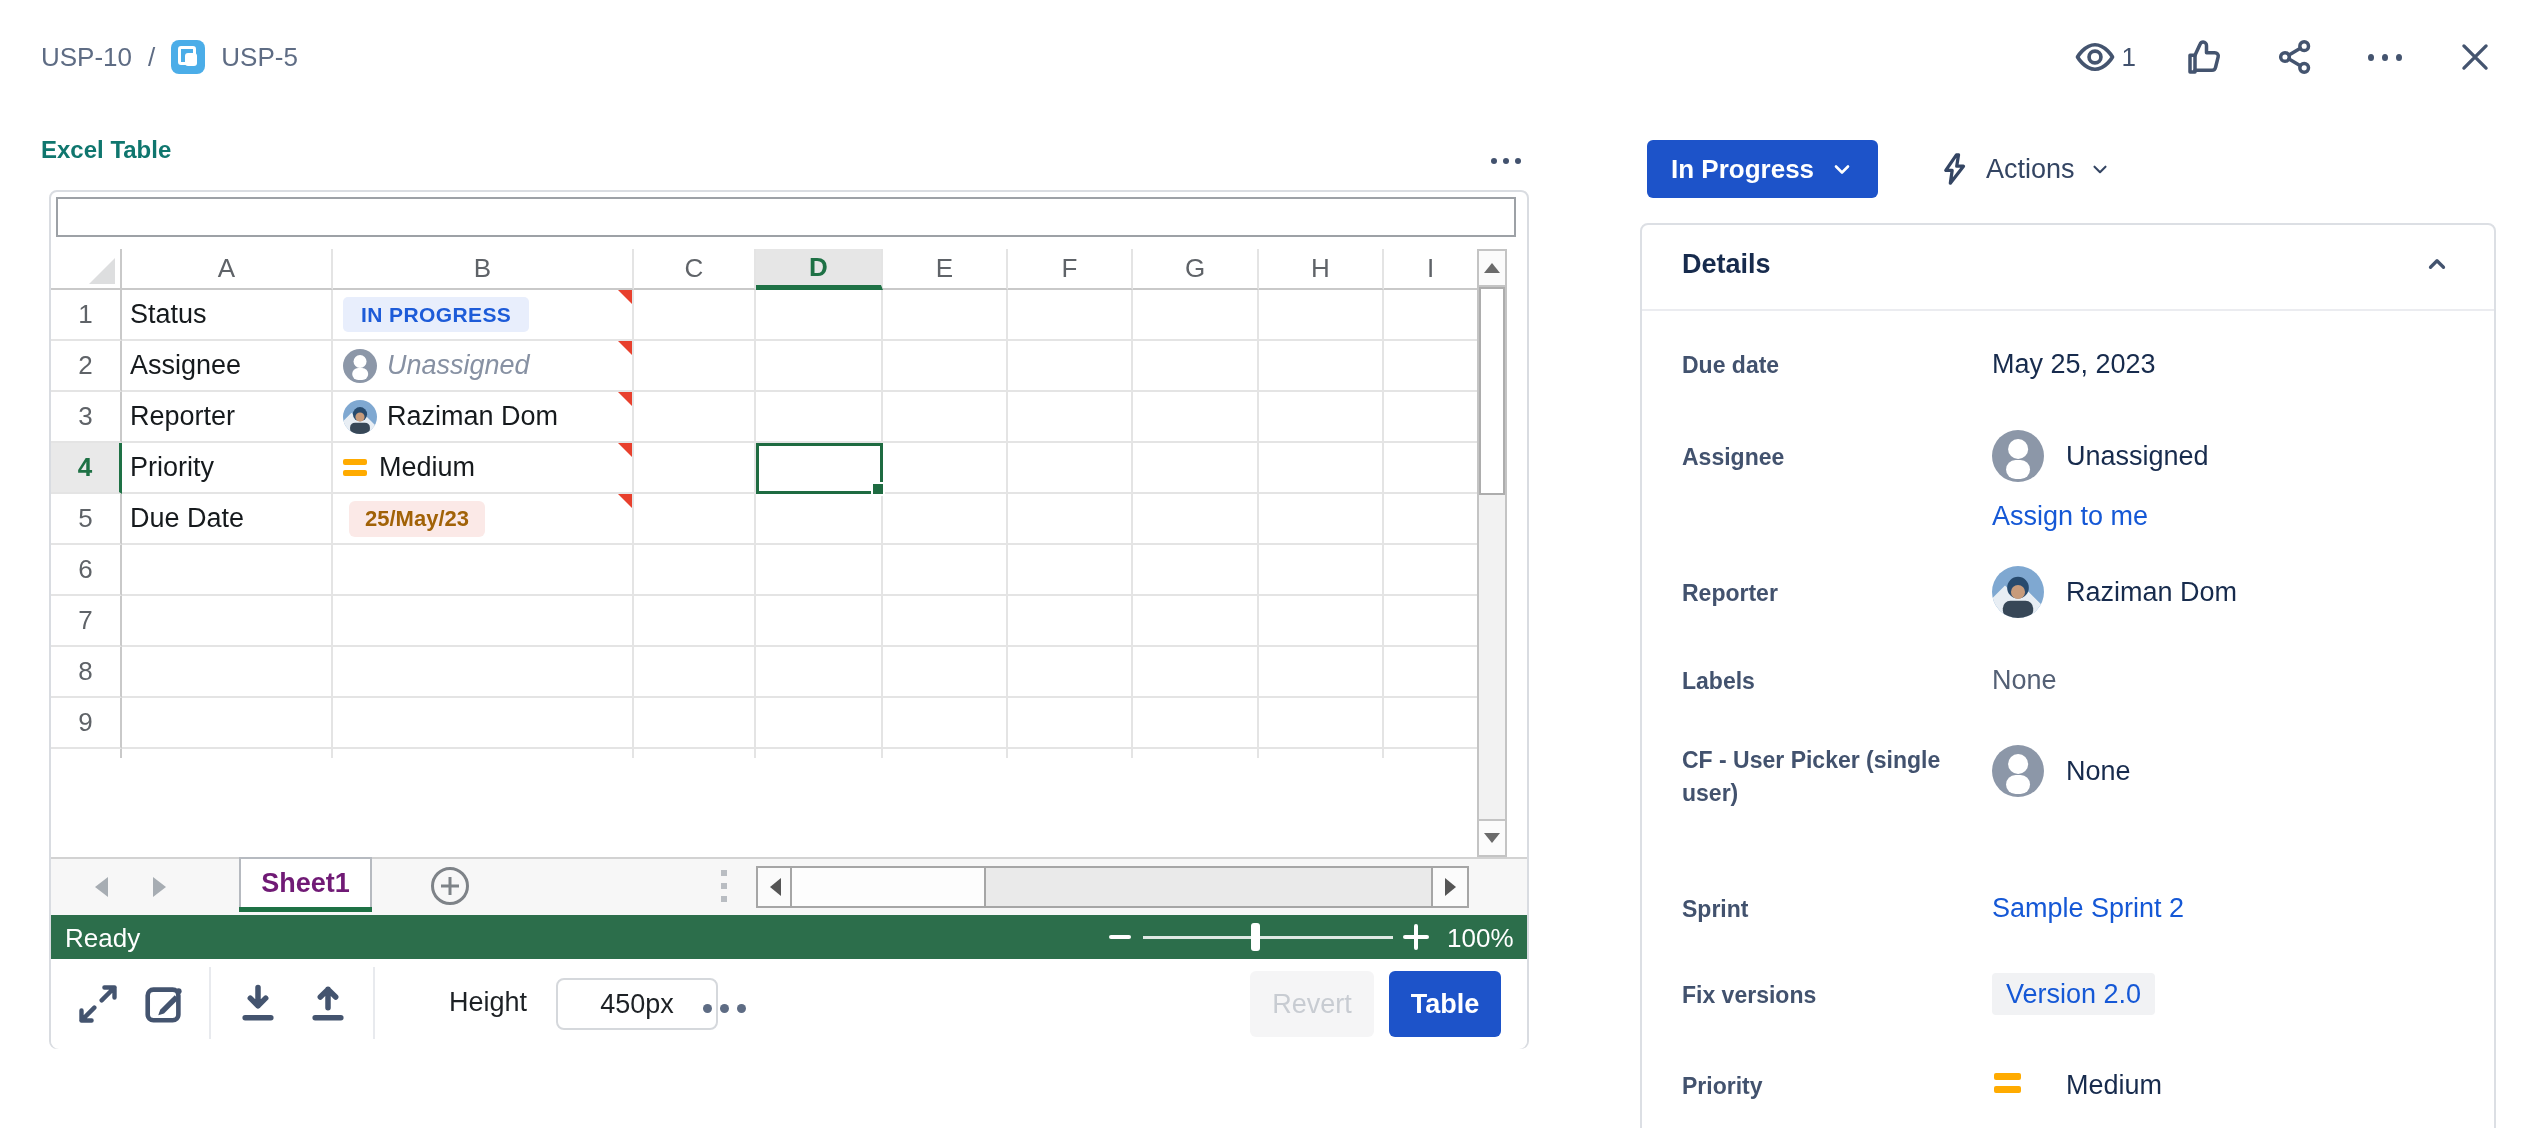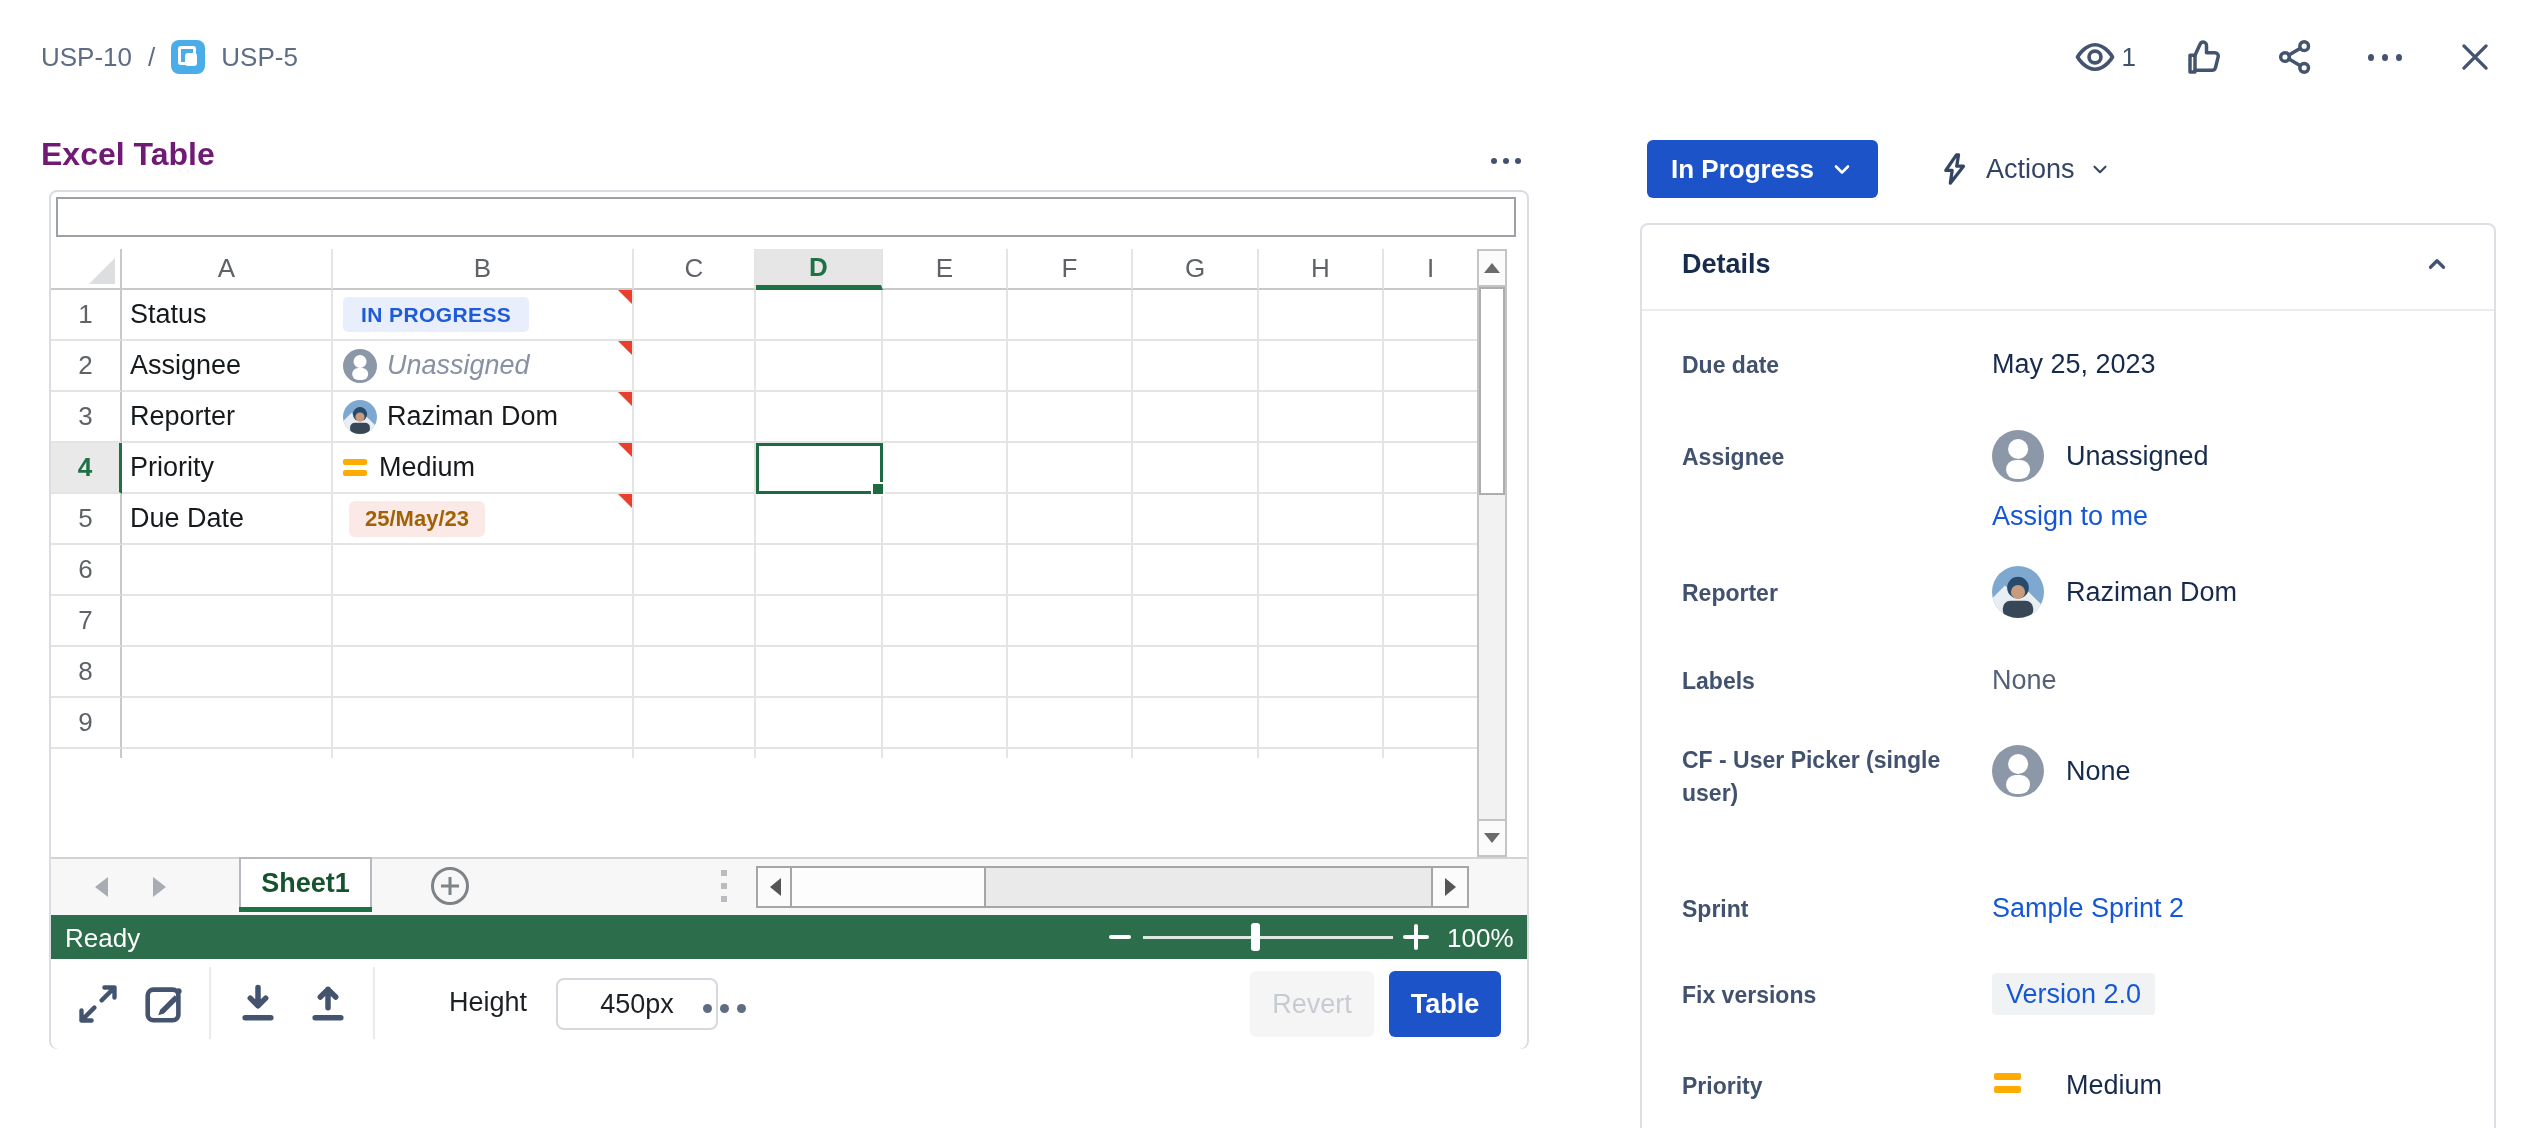--- a/index.html
+++ b/index.html
@@ -15,21 +15,21 @@
   .subtask-ic i{position:absolute;border-radius:3px;}
   .subtask-ic i.o{left:7px;top:6px;width:12px;height:13px;border:3px solid #fff;background:transparent;}
   .subtask-ic i.f{left:14px;top:13px;width:12px;height:13px;background:#fff;}
   .topacts{right:28px;top:36px;gap:48px;}
   .ic{width:42px;height:42px;display:flex;align-items:center;justify-content:center;cursor:pointer;}
   .ic svg{stroke:#44546F;fill:none;stroke-width:2.1;stroke-linecap:round;stroke-linejoin:round;}
   .watchn{font-size:26px;color:#42526E;margin-left:6px;}
   .dots3 i{display:inline-block;width:7px;height:7px;border-radius:50%;background:#44546F;margin:0 4px;}
 
   
-  .wtitle{left:41px;top:136px;font-size:32px;font-weight:bold;color:#701a75;}
+  .wtitle{left:41px;top:136px;font-size:24px;font-weight:bold;color:#0f766e;}
   .wmore{left:1488px;top:150px;cursor:pointer;}
   .wmore i{display:inline-block;width:6px;height:6px;border-radius:50%;background:#42526E;margin:0 3px;}
 
   
   .widget{left:49px;top:190px;width:1480px;height:859px;border:2px solid #D9DCE1;border-radius:8px;box-sizing:border-box;}
   .fbar{left:5px;top:5px;width:1460px;height:40px;border:2px solid #9DA1A6;background:#fff;font-size:25px;padding:0 10px;outline:none;box-sizing:border-box;}
   .grid{left:0;top:57px;width:1476px;height:608px;overflow:hidden;}
   .corner{left:0;top:0;width:71px;height:41px;border-right:2px solid #C9C9C9;border-bottom:2px solid #C9C9C9;box-sizing:border-box;background:#fff;}
   .corner i{position:absolute;right:5px;bottom:4px;width:0;height:0;border-bottom:26px solid #DDDEDF;border-left:26px solid transparent;}
   .colrow{left:71px;top:0;height:41px;display:flex;}
@@ -73,21 +73,21 @@
   .tri-dn{width:0;height:0;border-left:8px solid transparent;border-right:8px solid transparent;border-top:10px solid #6B6B6B;}
   .tri-l{width:0;height:0;border-top:9px solid transparent;border-bottom:9px solid transparent;border-right:11px solid #555;}
   .tri-r{width:0;height:0;border-top:9px solid transparent;border-bottom:9px solid transparent;border-left:11px solid #555;}
   .vsb .thumb{position:absolute;left:0;right:0;top:36px;height:208px;background:#fff;border:2px solid #ADADAD;box-sizing:border-box;}
 
   .tabstrip{left:0;top:665px;width:1476px;height:58px;background:#F7F7F7;border-top:2px solid #D2D2D2;box-sizing:border-box;}
   .navtri{position:absolute;top:18px;cursor:pointer;}
   .navtri.l{left:44px;width:0;height:0;border-top:10px solid transparent;border-bottom:10px solid transparent;border-right:13px solid #A7ADB3;}
   .navtri.r{left:102px;width:0;height:0;border-top:10px solid transparent;border-bottom:10px solid transparent;border-left:13px solid #A7ADB3;}
   .sheettab{left:188px;top:-2px;width:133px;height:50px;background:#fff;border:2px solid #B6BAC0;border-bottom:0;box-sizing:border-box;
-            display:flex;align-items:center;justify-content:center;font-size:27px;font-weight:bold;color:#14532d;cursor:pointer;}
+            display:flex;align-items:center;justify-content:center;font-size:27px;font-weight:bold;color:#701a75;cursor:pointer;}
   .tabline{left:188px;top:48px;width:133px;height:5px;background:#1E7145;}
   .addsheet{left:380px;top:8px;width:38px;height:38px;border:3px solid #7E8388;border-radius:50%;box-sizing:border-box;cursor:pointer;}
   .addsheet::before{content:"";position:absolute;left:50%;top:50%;width:18px;height:3px;background:#7E8388;transform:translate(-50%,-50%);}
   .addsheet::after{content:"";position:absolute;left:50%;top:50%;width:3px;height:18px;background:#7E8388;transform:translate(-50%,-50%);}
   .dragdots{left:670px;top:11px;width:6px;cursor:pointer;}
   .dragdots i{display:block;width:6px;height:6px;background:#B9BDC2;margin-bottom:7px;}
   .hsb{left:705px;top:7px;width:713px;height:42px;background:#EAEAEA;border:2px solid #A6A6A6;box-sizing:border-box;}
   .hsb .btn{position:absolute;top:0;bottom:0;width:34px;background:#FBFBFB;display:flex;align-items:center;justify-content:center;}
   .hsb .btn.l{left:0;border-right:2px solid #A6A6A6;}
   .hsb .btn.r{right:0;border-left:2px solid #A6A6A6;}

